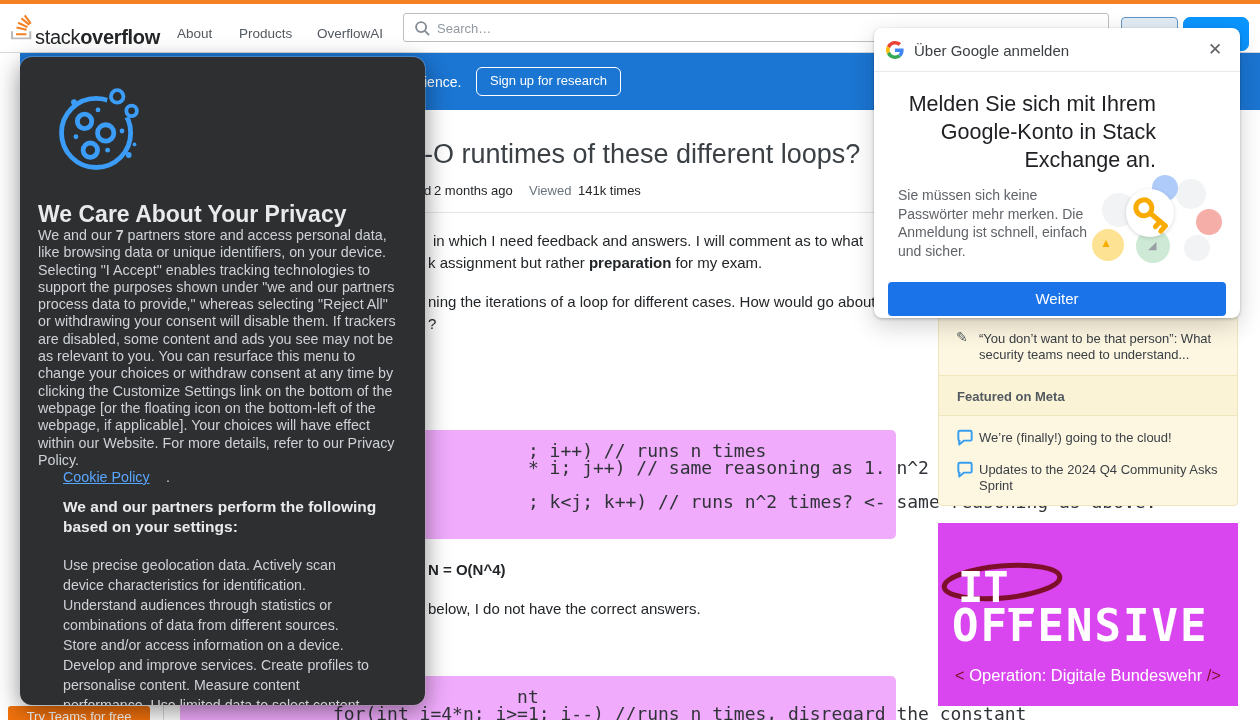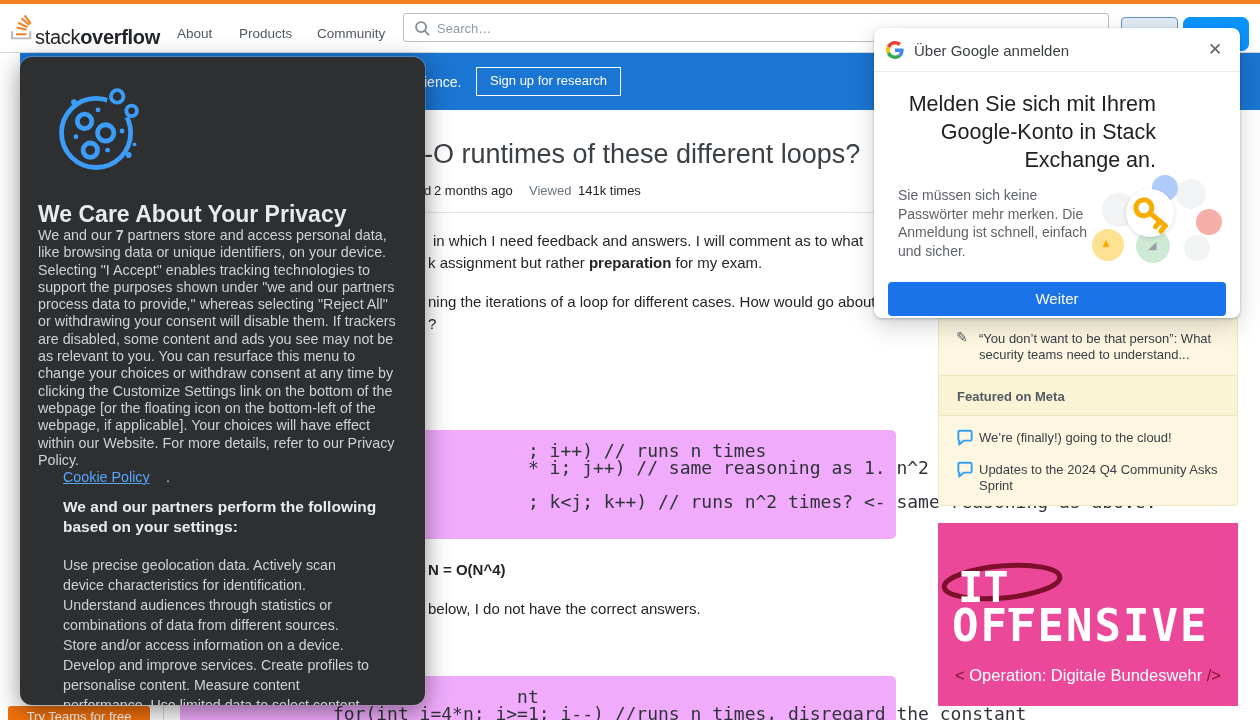--- a/index.html
+++ b/index.html
@@ -16,39 +16,39 @@
   #searchbox { left:403px; top:9px; width:706px; height:29px; border:1px solid #babfc4; border-radius:3px; background:#fff; }
   #search-ph { left:33px; top:7px; font-size:13px; color:#9199a1; }
 
   
   #login-btn { left:1121px; top:13px; width:57px; height:34px; background:#e1ecf4; border:1px solid #6296c6; border-radius:4px; font-size:13px; color:#39739d; text-align:center; line-height:32px; }
   #signup-btn { left:1183px; top:13px; width:66px; height:34px; background:#0a95ff; border:1px solid #0a95ff; border-radius:7px; font-size:13px; color:#fff; text-align:center; line-height:32px; }
 
   
   #banner { left:20px; top:53px; width:1240px; height:57px; background:#1b75d2; }
   #banner-text { left:404px; top:21px; color:#fff; font-size:14px; }
-  #banner-btn { left:456px; top:14px; height:29px; padding:0 13px; border:1.5px solid #fff; border-radius:0; color:#fff; font-size:13px; line-height:26px; }
+  #banner-btn { left:456px; top:14px; height:29px; padding:0 13px; border:1.5px solid #fff; border-radius:6px; color:#fff; font-size:13px; line-height:26px; }
 
   
   #q-title { left:424px; top:139px; font-size:27px; color:#3b4045; white-space:nowrap; }
   .meta-txt { top:183px; font-size:13px; color:#232629; white-space:nowrap; }
   #divider { left:164px; top:212px; width:1074px; height:1px; background:#e4e6e8; }
   .bodyline { font-size:15px; color:#232629; white-space:nowrap; }
   pre.code { background:#f0abfc; border-radius:5px; padding:12px;
              font-family:"DejaVu Sans Mono", monospace; font-size:18px; line-height:17px; color:#2f3337; }
   #leftnav-border { left:163px; top:110px; width:1px; height:610px; background:#d6d9dc; }
   #teams-btn { left:8px; top:706px; width:142px; height:22px; background:#f2720c; border-radius:3px 3px 0 0; color:#fff; font-size:13px; text-align:center; line-height:21px; }
 
   
   #side-module { left:938px; top:316px; width:300px; height:190px; background:#fdf7e2; border:1px solid #f1e5bc; border-radius:4px; overflow:hidden; }
   #featured-band { left:0; top:58px; width:298px; height:41px; background:#fbf3d5; border-top:1px solid #f1e5bc; border-bottom:1px solid #f1e5bc; }
   .side-item-text { font-size:13px; line-height:15.5px; color:#3b4045; cursor:pointer; }
 
   
-  #ad { left:938px; top:523px; width:300px; height:183px; background:#ec4899; overflow:hidden; cursor:pointer; }
+  #ad { left:938px; top:523px; width:300px; height:183px; background:#d946ef; overflow:hidden; cursor:pointer; }
   .ad-big { font-family:"DejaVu Sans Mono", monospace; font-weight:bold; color:#fff; white-space:nowrap; }
 
   
   #cookie-dialog { left:20px; top:57px; width:405px; height:648px; background:#2d2f31; border-radius:12px;
                    box-shadow:0 6px 24px rgba(0,0,0,.45), 0 0 0 1px rgba(255,255,255,.25); overflow:hidden; }
   #cookie-title { left:18px; top:144px; font-size:23px; font-weight:bold; color:#e8eaec; }
   #cookie-body { left:18px; top:170px; width:364px; font-size:14.3px; line-height:17.3px; color:#ced1d6; }
   #cookie-link { left:43px; top:412px; font-size:14.3px; color:#58a6ff; text-decoration:underline; cursor:pointer; }
   #cookie-sub { left:43px; top:440px; width:332px; font-size:15.5px; font-weight:bold; line-height:20px; color:#e8eaec; }
   #cookie-details { left:43px; top:498px; width:312px; font-size:14.2px; line-height:20px; color:#ced1d6; }
@@ -74,21 +74,21 @@
   <div class="abs" id="topnav">
     <span class="abs" style="left:10px; top:10px;">
       <svg width="22" height="26" viewBox="0 0 33 37">
         <path fill="#bcbbbb" d="M28.8 34.2v-9.3h3.1V37H1.5V24.9h3.1v9.3z"></path>
         <path fill="#f48024" d="M9.1 27.7h15.5v3.1H9.1zM9.5 20.9l15.1 3.2.6-3-15.1-3.2zM11.6 13.6l14 6.5 1.3-2.8-14-6.5zM16.1 6.6l11.9 9.9 2-2.4L18.1 4.2zM23.3 0l-2.5 1.9 9.2 12.4 2.5-1.9z"></path>
       </svg>
     </span>
     <span class="abs" id="logo-word"><span>stack</span><b>overflow</b></span>
     <span class="abs navlink" style="left:177px;">About</span>
     <span class="abs navlink" style="left:239px;">Products</span>
-    <span class="abs navlink" style="left:317px;">Community</span>
+    <span class="abs navlink" style="left:317px;">OverflowAI</span>
     <div class="abs" id="searchbox">
       <span class="abs" style="left:10px; top:6px;">
         <svg width="17" height="17" viewBox="0 0 18 18">
             <circle cx="7.5" cy="7.5" r="5.3" fill="none" stroke="#838c95" stroke-width="2"></circle>
             <line x1="11.5" y1="11.5" x2="16" y2="16" stroke="#838c95" stroke-width="2"></line>
           </svg>
       </span>
       <span class="abs" id="search-ph">Search…</span>
     </div>
     <div class="abs" id="login-btn">Log in</div>

